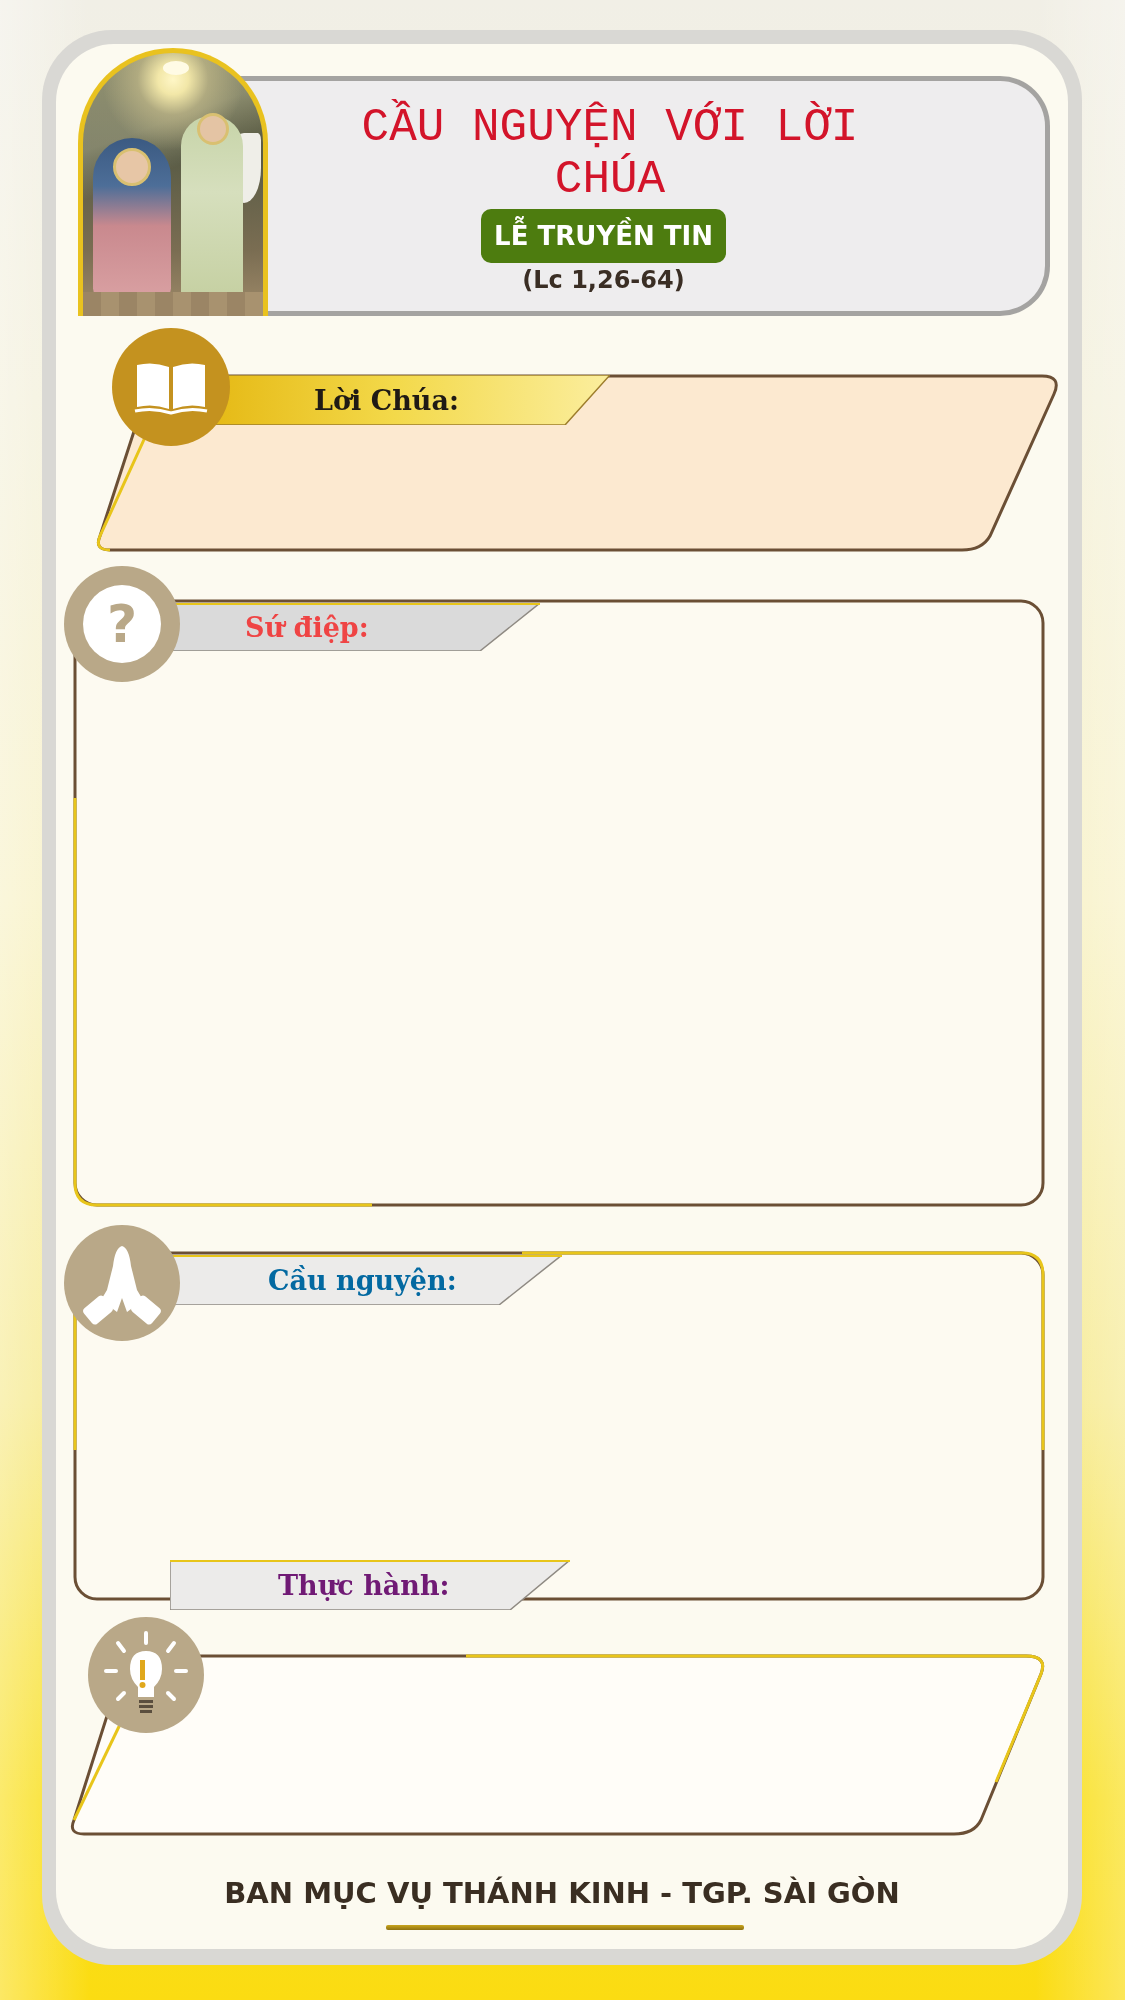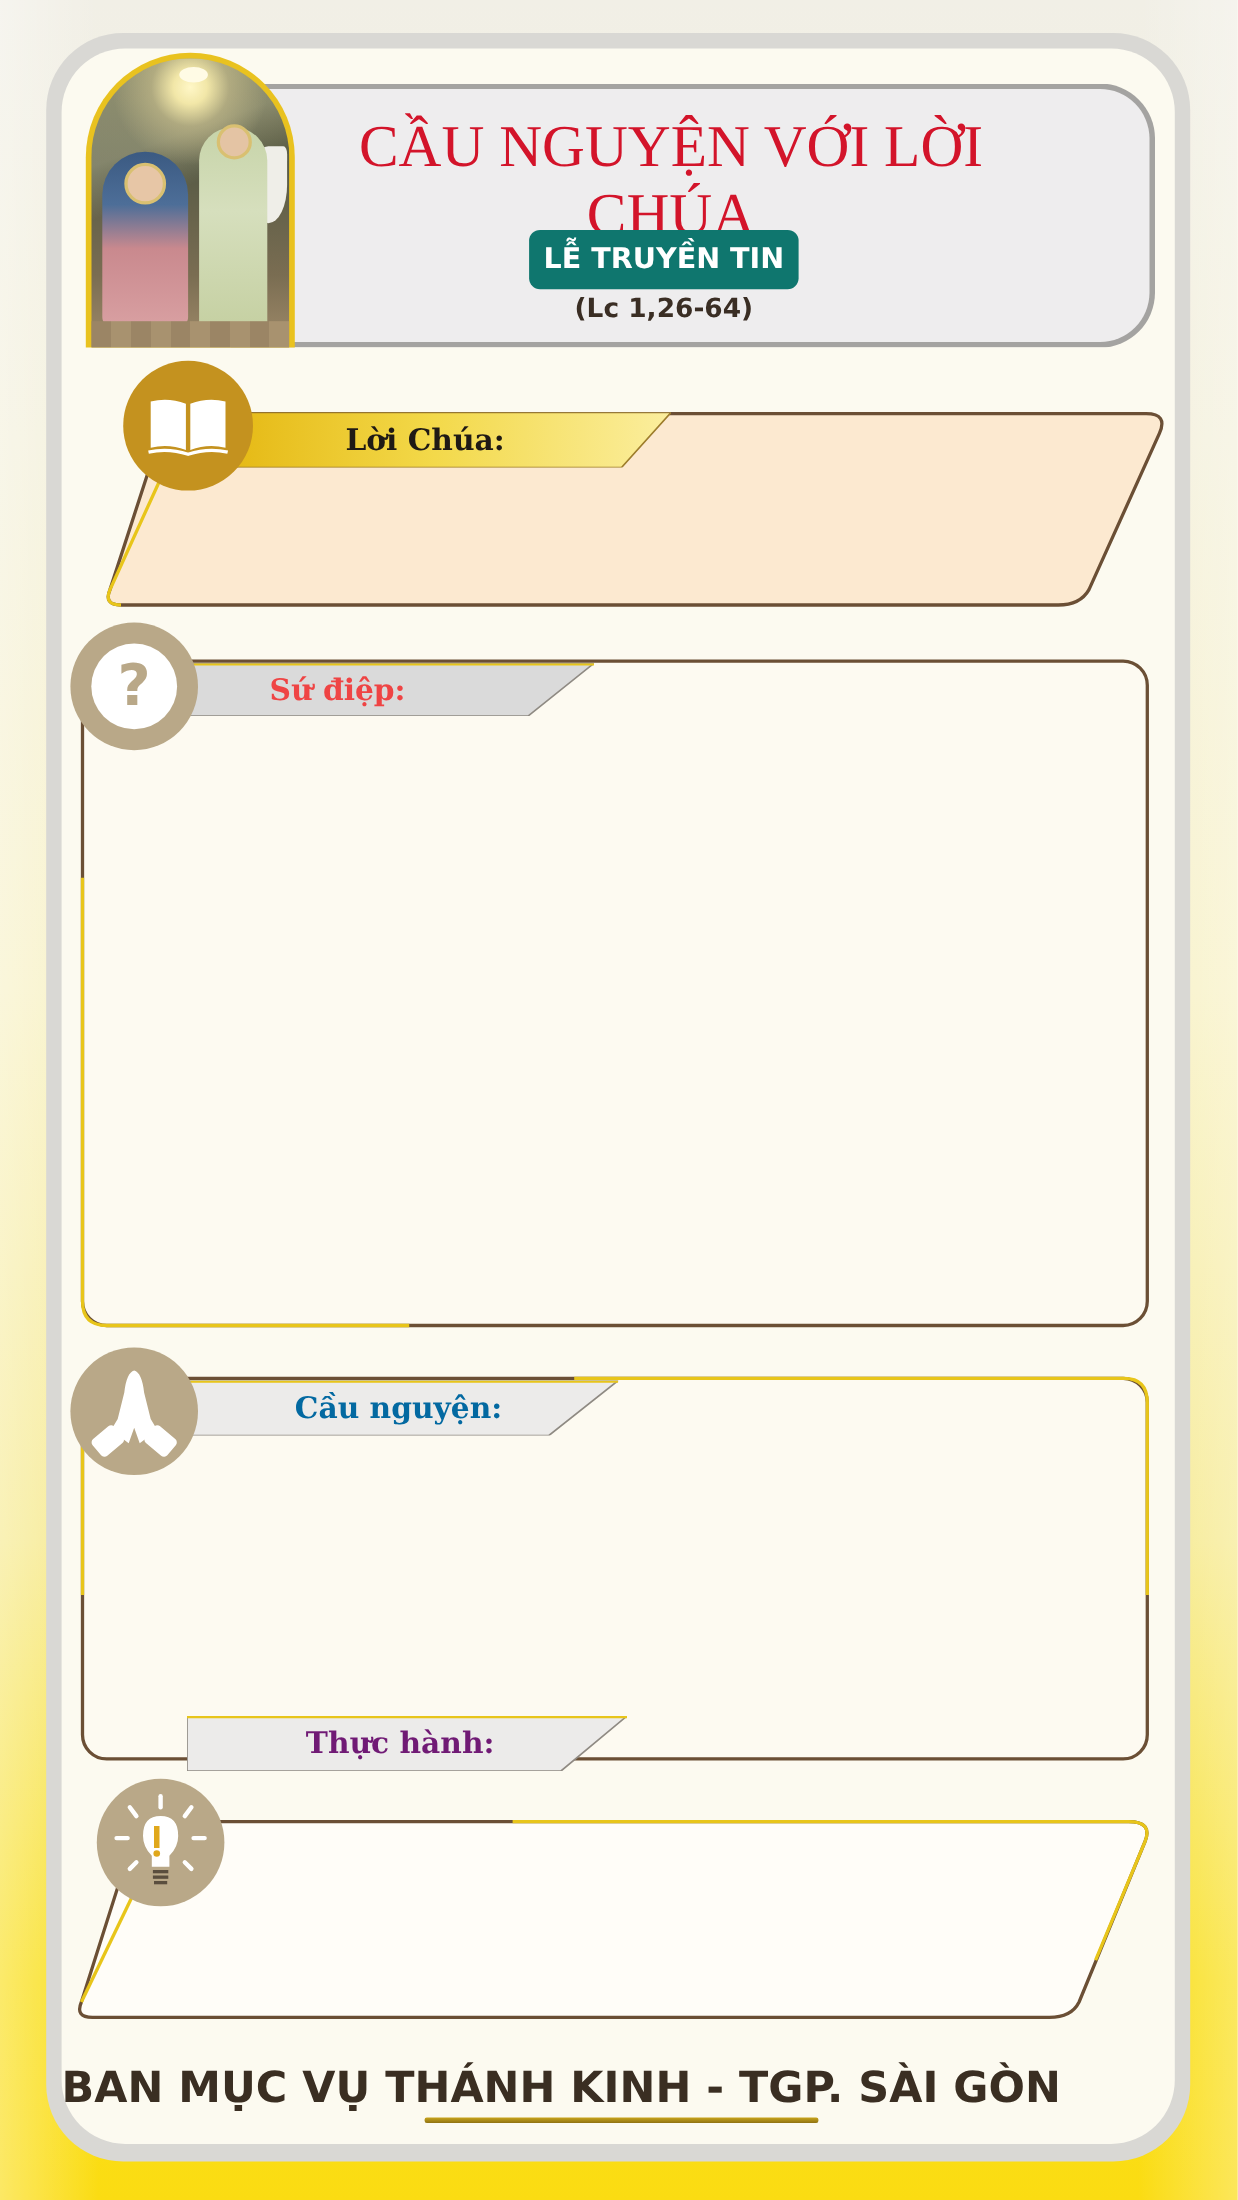--- a/index.html
+++ b/index.html
@@ -45,26 +45,26 @@
   .dove { position:absolute; left:80px; top:8px; width:26px; height:14px; border-radius:50%; background:#fffbe5; }
   .floor { position:absolute; left:0; right:0; bottom:0; height:24px; background: repeating-linear-gradient(90deg,#9b8565 0 18px,#a8926f 18px 36px); }
 
   .header-box {
     position: absolute; left: 210px; top: 76px; width: 840px; height: 240px;
     border-radius: 0 50px 50px 0; background: #eeedee;
     border: 5px solid #a4a3a1; border-left: none;
   }
   .title {
     position: absolute; left: 300px; top: 102px; width: 620px; text-align: center;
-    color: #d3142a; font-family: Liberation Serif, serif; font-size: 54px; font-weight: normal;
+    color: #d3142a; font-family: Liberation Mono, monospace; font-size: 46px; font-weight: normal;
     letter-spacing: 0px;
   }
   .feast-badge {
     position: absolute; left: 481px; top: 209px; width: 245px; height: 54px;
-    border-radius: 10px; background: #0f766e; color: #fff;
+    border-radius: 10px; background: #4d7c0f; color: #fff;
     font-family: "DejaVu Sans", sans-serif; font-weight: bold; font-size: 26px;
     display: flex; align-items: center; justify-content: center;
   }
   .ref {
     position: absolute; left: 481px; top: 266px; width: 245px; text-align: center;
     color: #3a2e24; font-family: "DejaVu Sans", sans-serif; font-weight: bold; font-size: 24px;
   }
 
   
   .icon-circle {
@@ -83,22 +83,22 @@
     text-align: justify; text-align-last: left;
   }
   .body-text .line { display: block; text-align: justify; text-align-last: justify; white-space: nowrap; }
   .body-text .line.last { text-align-last: left; }
   .italic-text {
     position: absolute; text-align: center; color: #15120f;
     font-family: "DejaVu Sans", sans-serif; font-style: italic; font-weight: bold; font-size: 30px; line-height: 50px;
   }
 
   .footer-text {
-    position: absolute; left: 56px; top: 1876px; width: 1012px; 
-    color: #3a2e22; font-family: "DejaVu Sans", sans-serif; font-weight: bold; font-size: 39px;
+    position: absolute; left: 56px; top: 1876px; width: 1012px; text-align: center;
+    color: #3a2e22; font-family: "DejaVu Sans", sans-serif; font-weight: bold; font-size: 29px;
   }
   .footer-rule {
     position: absolute; left: 386px; top: 1925px; width: 358px; height: 5px;
     background: linear-gradient(180deg,#c9a51c,#8f7212); border-radius: 2px;
   }
 </style>
 </head>
 <body>
 
 <div class="bg-streak"></div>

